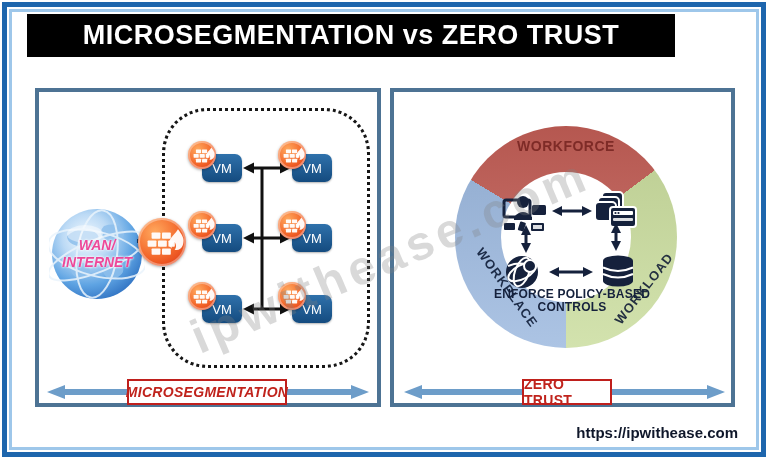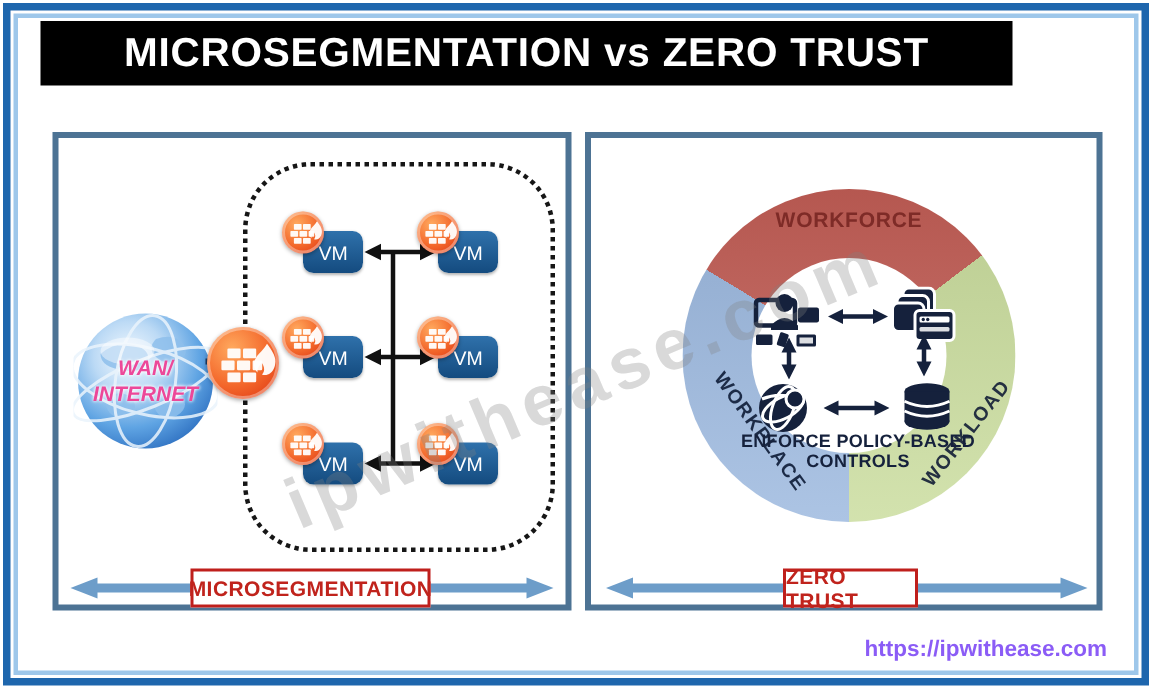--- a/index.html
+++ b/index.html
@@ -49,21 +49,21 @@
   .vm-badge{position:absolute;left:-14px;top:-13px;width:28px;height:28px;z-index:2;}
   .cluster-lines{position:absolute;left:0;top:0;z-index:1;}
 
   
   .bottom-arrow{position:absolute;top:290px;z-index:2;}
   .seg-label{
     position:absolute;top:287px;height:26px;background:#fff;border:2px solid #bf1f1c;
     color:#c0231c;font-weight:bold;font-size:14px;display:flex;align-items:center;justify-content:center;
     z-index:6;box-sizing:border-box;letter-spacing:.3px;
   }
-  .seg-label-left{left:88px;width:160px;}
+  .seg-label-left{left:88px;width:160px;font-style:italic;}
   .seg-label-right{left:128px;width:90px;}
 
   
   .ring{position:absolute;left:61px;top:34px;width:222px;height:222px;border-radius:50%;
     background:
       linear-gradient(rgba(0,0,0,0.07), rgba(255,255,255,0.18)),
       conic-gradient(from 0deg,
         #c35e56 0deg 53deg,
         #c9dc9c 53deg 180deg,
         #9ab7de 180deg 301deg,
@@ -75,21 +75,21 @@
   .lbl-workplace{left:66px;top:188px;width:94px;text-align:center;color:#1c2b47;font-size:13px;letter-spacing:1px;
     transform:rotate(54deg);}
   .lbl-workload{left:204px;top:189px;width:92px;text-align:center;color:#243041;font-size:13px;letter-spacing:1px;
     transform:rotate(-52deg);}
   .center-icon{position:absolute;z-index:2;}
   .darrow{position:absolute;z-index:2;}
   .enforce-text{position:absolute;left:95px;top:196px;width:166px;text-align:center;z-index:2;
     color:#15213c;font-weight:bold;font-size:12px;line-height:13px;letter-spacing:.2px;}
 
   
-  .footer-url{position:absolute;right:30px;top:424px;color:#8b5cf6;font-weight:bold;font-size:15px;
+  .footer-url{position:absolute;right:30px;top:424px;color:#0f172a;font-weight:bold;font-size:15px;
     z-index:10;text-decoration:none;}
 </style>
 </head>
 <body>
 
 <svg width="0" height="0" style="position:absolute" aria-hidden="true">
   <defs>
     <g id="fw-glyph">
       <rect x="7" y="9" width="5.5" height="4" rx="0.5" fill="#fff" opacity=".95"></rect>
       <rect x="13.5" y="9" width="5.5" height="4" rx="0.5" fill="#fff" opacity=".95"></rect>

